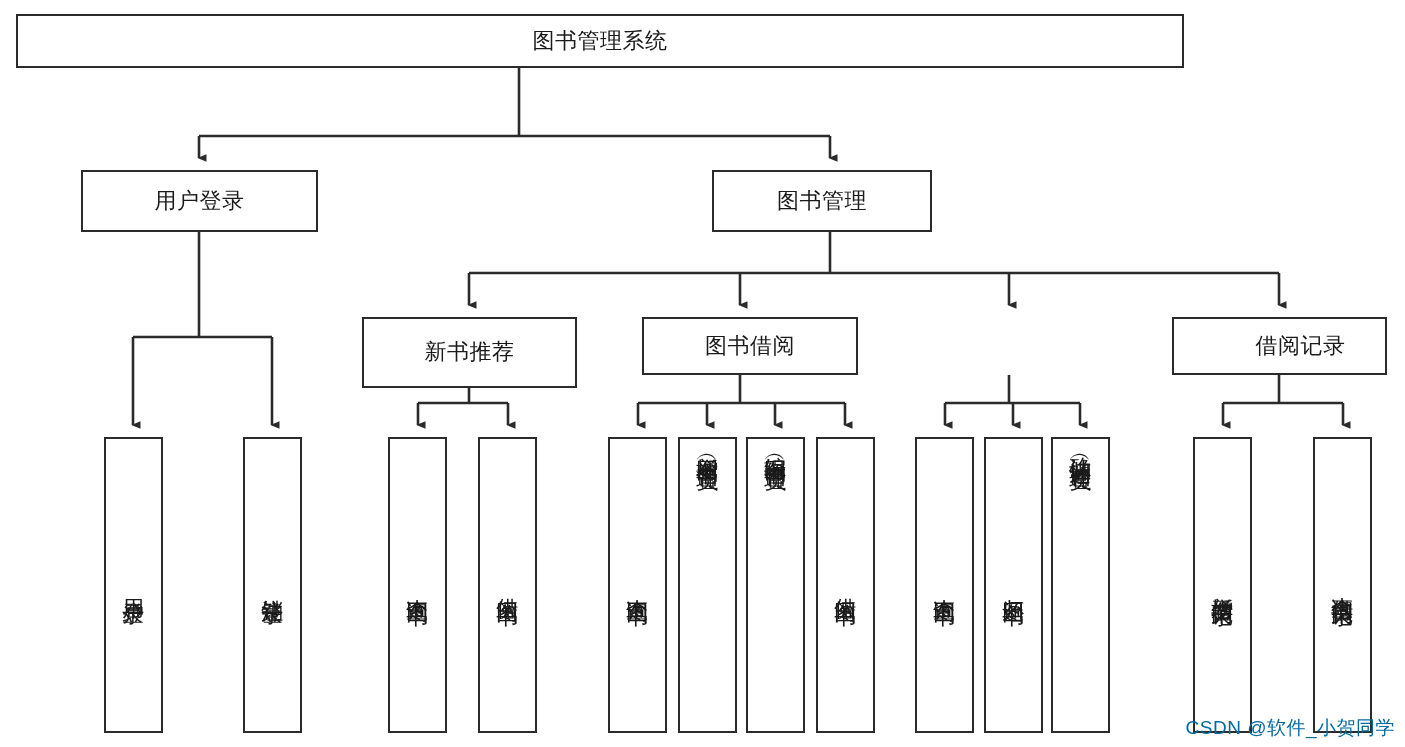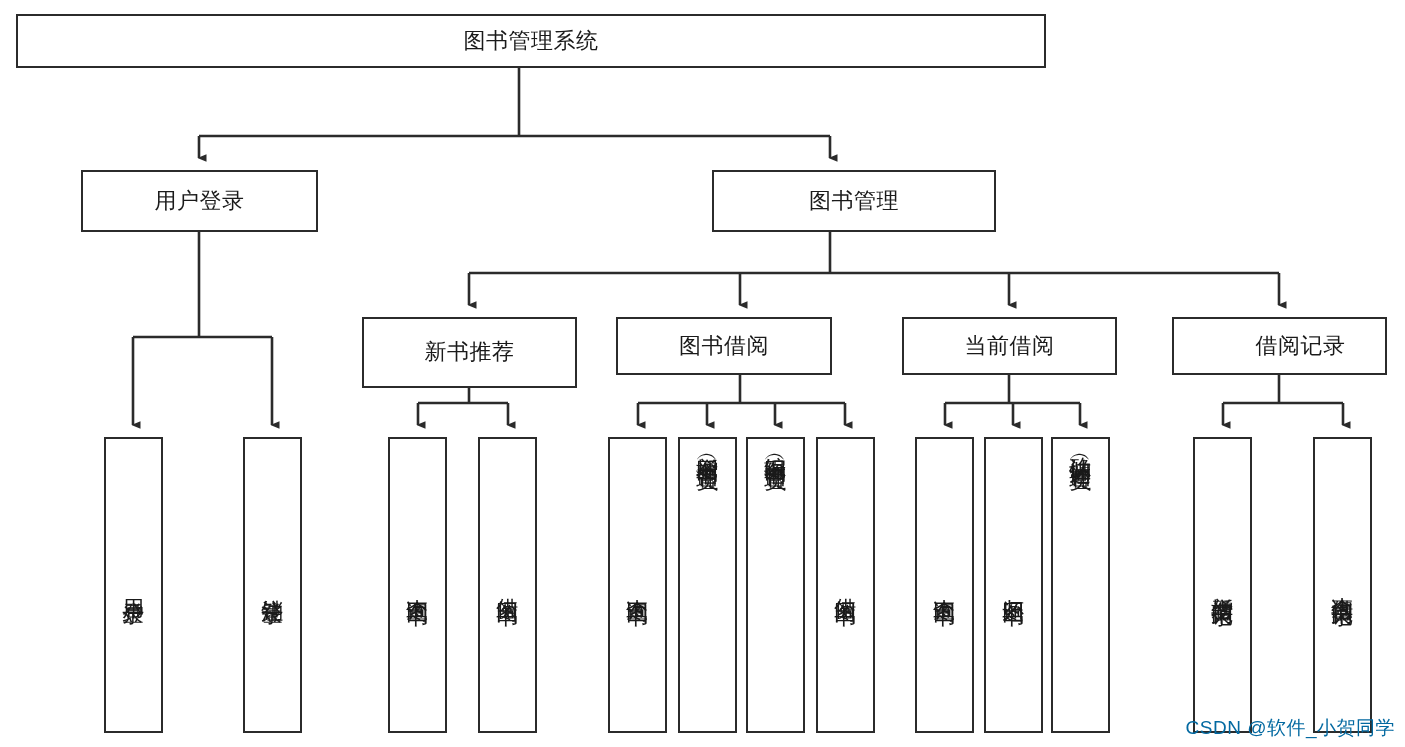--- a/index.html
+++ b/index.html
@@ -120,43 +120,40 @@
       <path d="M 1080 403 L 1080 425" marker-end="url(#arrow)"></path>
 
       <path d="M 1279 375 L 1279 403"></path>
       <path d="M 1223 403 L 1343 403"></path>
       <path d="M 1223 403 L 1223 425" marker-end="url(#arrow)"></path>
       <path d="M 1343 403 L 1343 425" marker-end="url(#arrow)"></path>
 
     </g>
   </svg>
 
-  <div class="node-box" style="left:16px; top:14px; width:1030px; height:54px;">
+  <div class="node-box" style="left:16px; top:14px; width:1168px; height:54px;">
     <span class="node-label-h">图书管理系统</span>
   </div>
 
   <div class="node-box" style="left:81px; top:170px; width:237px; height:62px;">
     <span class="node-label-h">用户登录</span>
   </div>
 
-  <div class="node-box" style="left:712px; top:170px; width:284px; height:62px;">
+  <div class="node-box" style="left:712px; top:170px; width:220px; height:62px;">
     <span class="node-label-h">图书管理</span>
   </div>
 
   <div class="node-box" style="left:362px; top:317px; width:215px; height:71px;">
     <span class="node-label-h">新书推荐</span>
   </div>
 
-  <div class="node-box" style="left:616px; top:317px; width:216px; height:58px;">
+  <div class="node-box" style="left:642px; top:317px; width:216px; height:58px;">
     <span class="node-label-h">图书借阅</span>
   </div>
 
-  <div class="node-box" style="left:902px; top:317px; width:215px; height:58px;">
-    <span class="node-label-h">当前借阅</span>
-  </div>
 
   <div class="node-box" style="left:1172px; top:317px; width:215px; height:58px;padding-left:42px;">
     <span class="node-label-h">借阅记录</span>
   </div>
 
   <div class="node-box leaf-box leaf-center" style="left:104px; top:437px; width:59px; height:296px;">
     <span class="node-label-v">用户登录</span>
   </div>
 
   <div class="node-box leaf-box leaf-center" style="left:243px; top:437px; width:59px; height:296px;">

